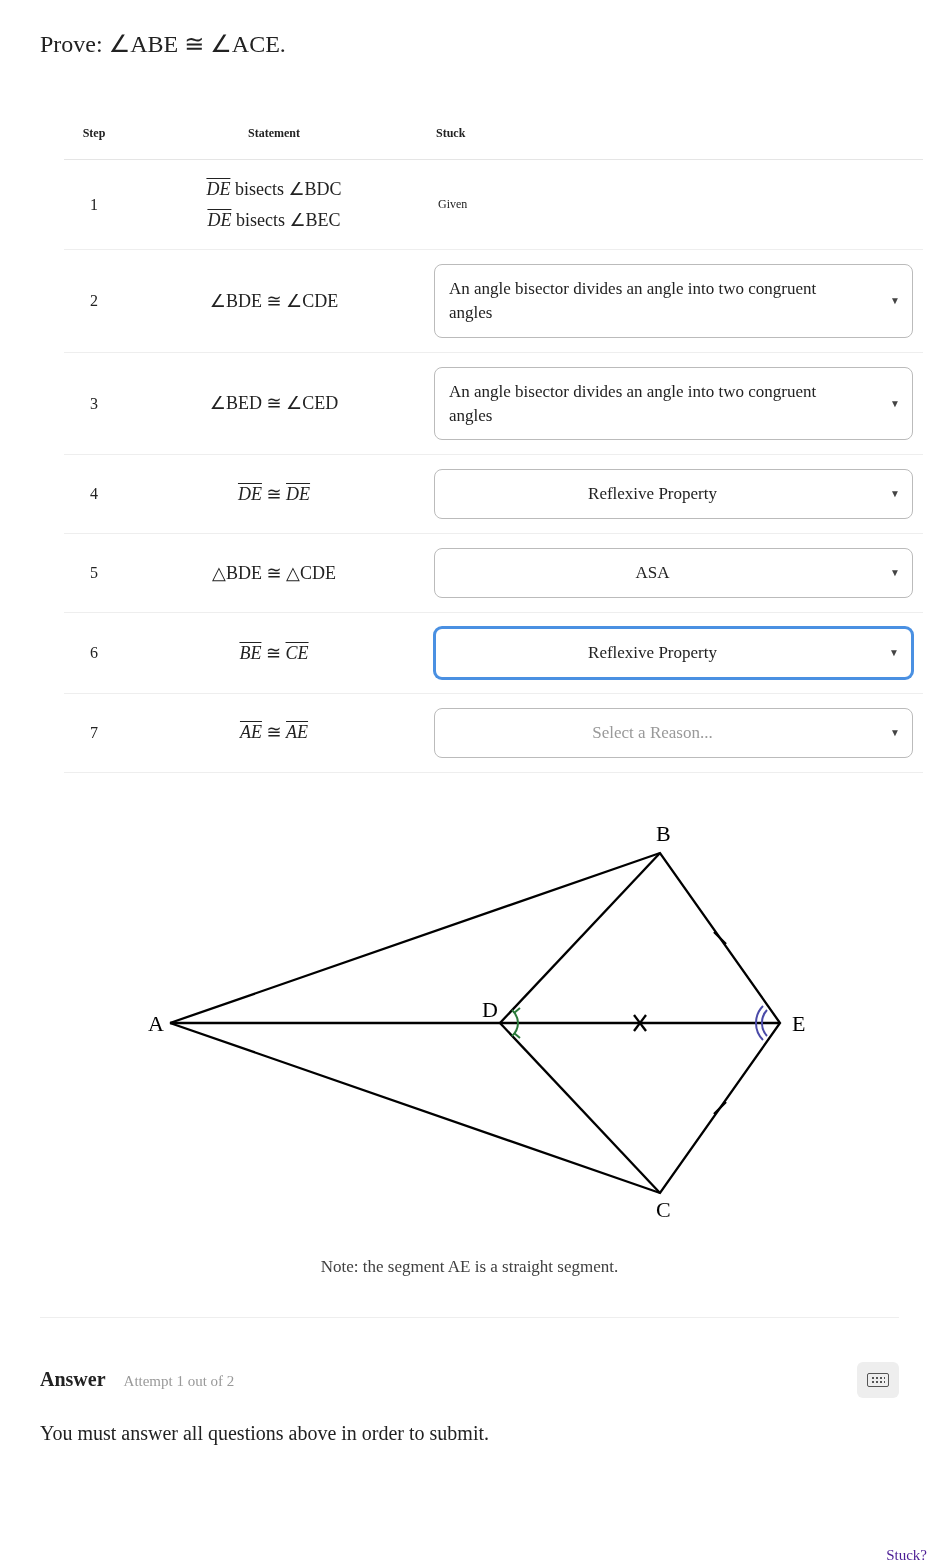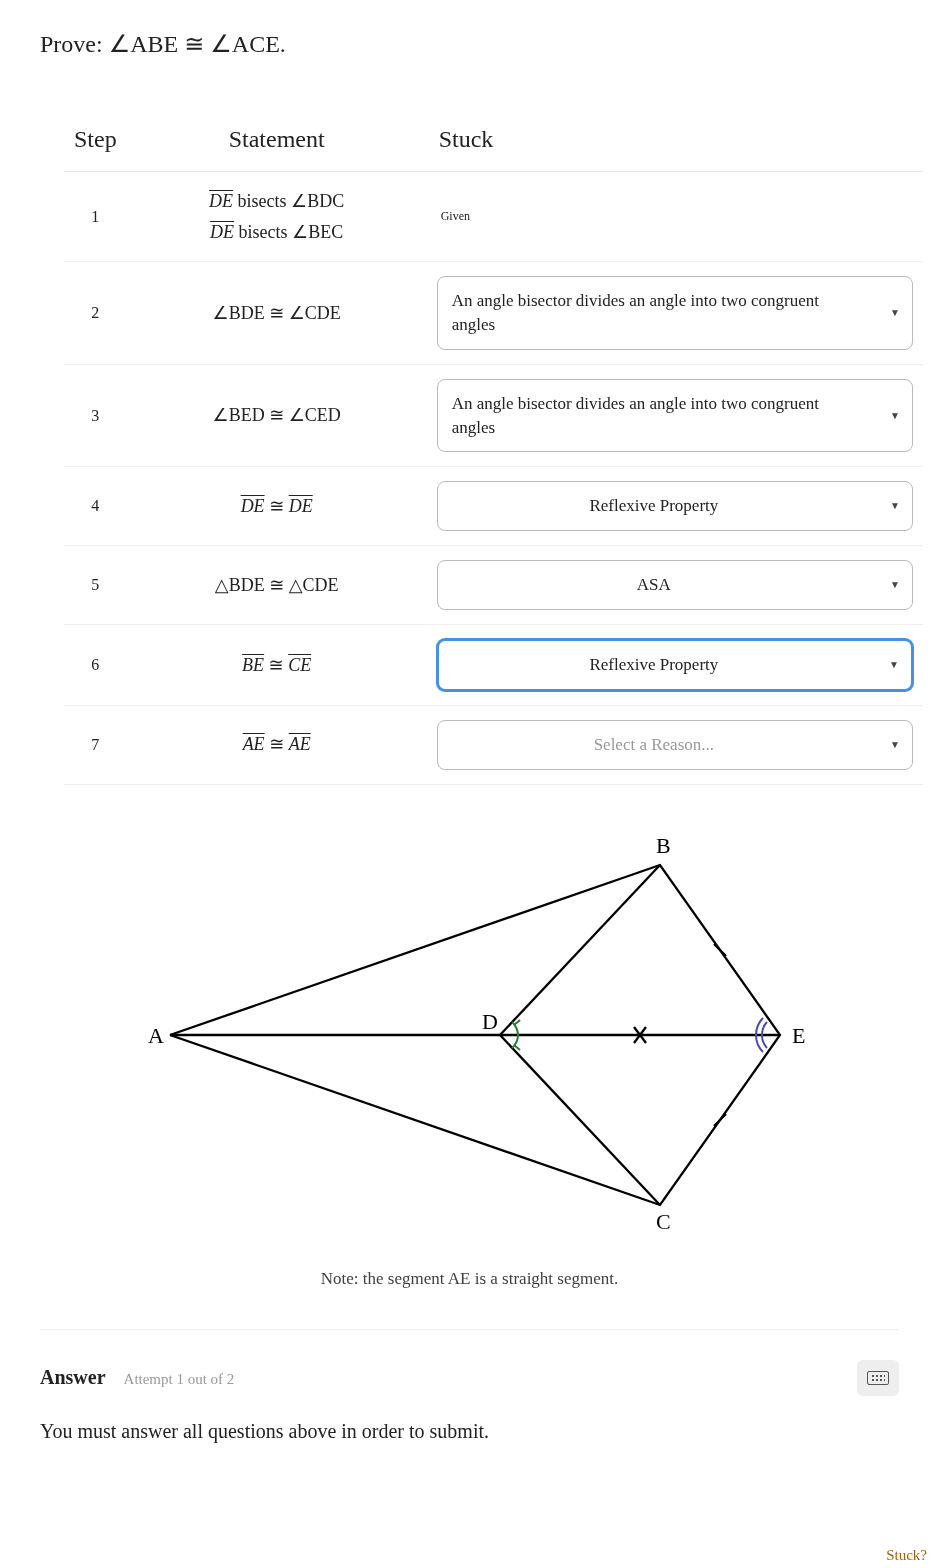--- a/index.html
+++ b/index.html
@@ -20,23 +20,23 @@
     }
     .proof-table {
       border-collapse: separate;
       border-spacing: 0;
       width: 100%;
       margin-left: 24px;
       margin-right: 0;
     }
     .proof-table th {
       text-align: center;
-      font-weight: 400;
+      font-weight: 700;
       padding: 18px 10px;
-      font-size: 24px;
+      font-size: 12px;
       border-bottom: 1px solid #e5e5e5;
     }
     .proof-table th.reason-h { text-align: left; padding-left: 12px; }
     .proof-table td {
       padding: 14px 10px;
       vertical-align: middle;
       border-bottom: 1px solid #eee;
     }
     .step-col { width: 60px; text-align: center; font-size: 16px; }
     .stmt-col { width: 300px; text-align: center; font-size: 18px; }
@@ -77,21 +77,21 @@
       text-align: center;
     }
     .diagram-note {
       text-align: center;
       font-size: 17px;
       color: #404040;
       margin: 10px 0 40px;
     }
     .answer-box {
       border-top: 1px solid #eee;
-      padding-top: 30px;
+      padding-top: 44px;
       margin-top: 4px;
     }
     .answer-row {
       display: flex;
       align-items: center;
       justify-content: space-between;
       margin-bottom: 24px;
     }
     .answer-label { font-size: 20px; font-weight: 700; }
     .attempt { font-size: 15px; color: #999; margin-left: 14px; font-weight: 400; }
@@ -117,21 +117,21 @@
       position: absolute;
       inset: 2px 3px;
       background-image: radial-gradient(#555 0.8px, transparent 0.8px);
       background-size: 4px 4px;
     }
     .submit-msg { font-size: 20px; }
     .stuck {
       position: fixed;
       bottom: 4px;
       right: 4px;
-      color: #a16207;
+      color: #4c1d95;
       font-size: 15px;
       font-family: Georgia, serif;
     }
     svg { max-width: 100%; }
     .tri { stroke: #000; stroke-width: 2.3; fill: none; }
     .ptlabel { font: 22px Georgia; }
   </style>
 </head>
 <body>
 

